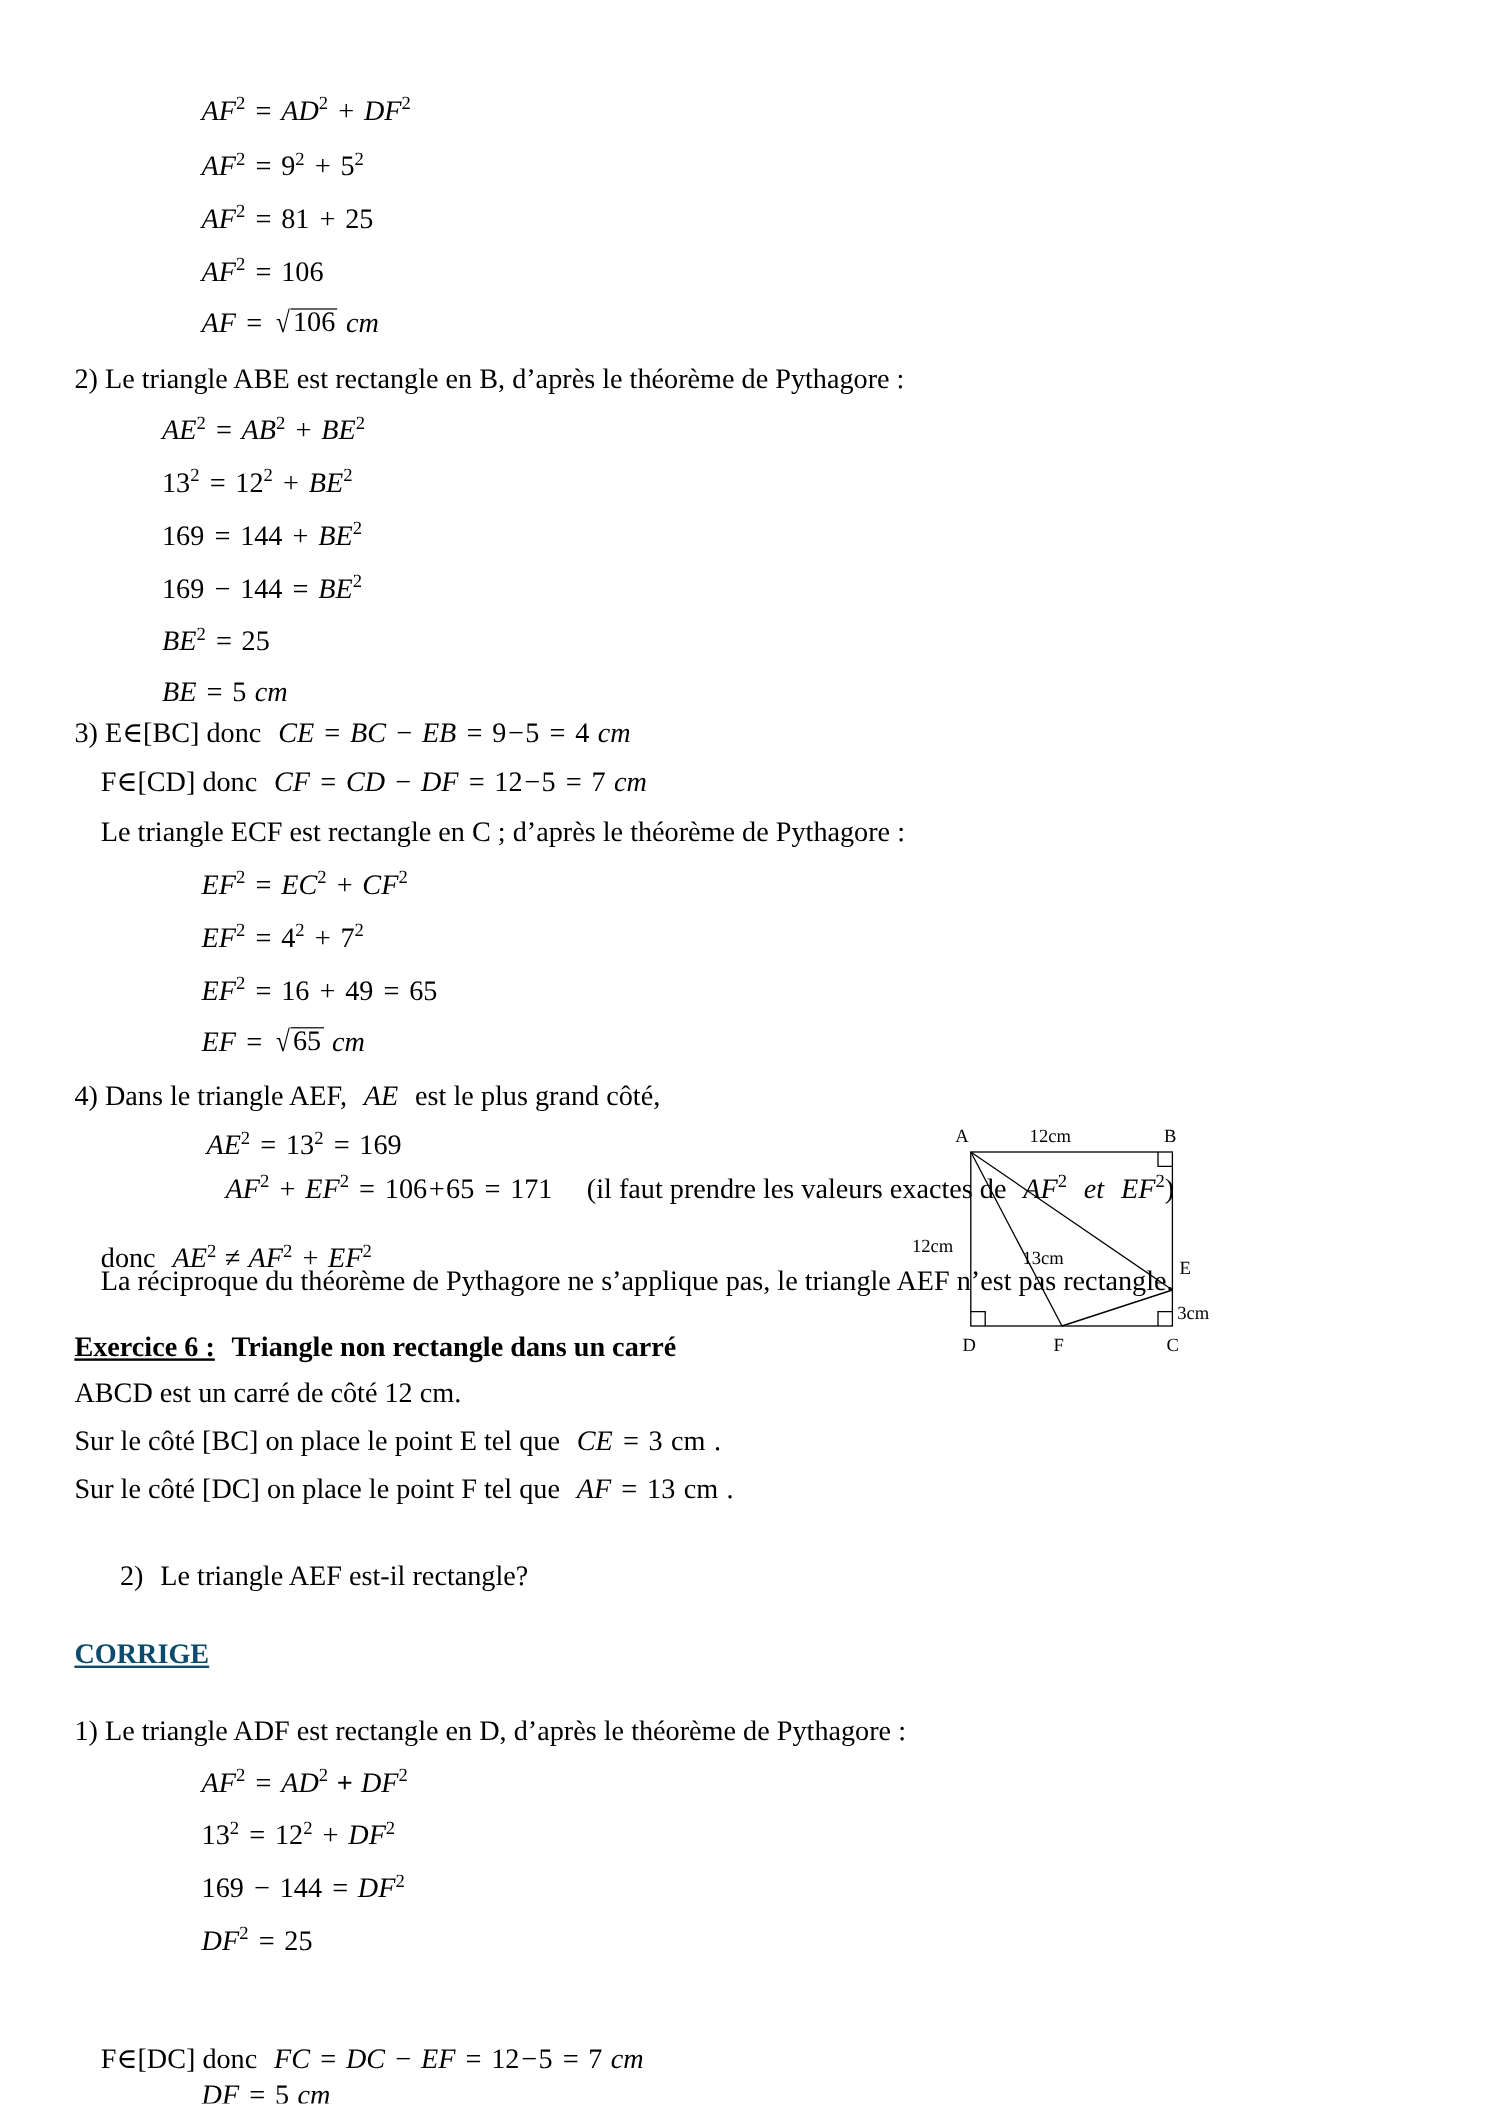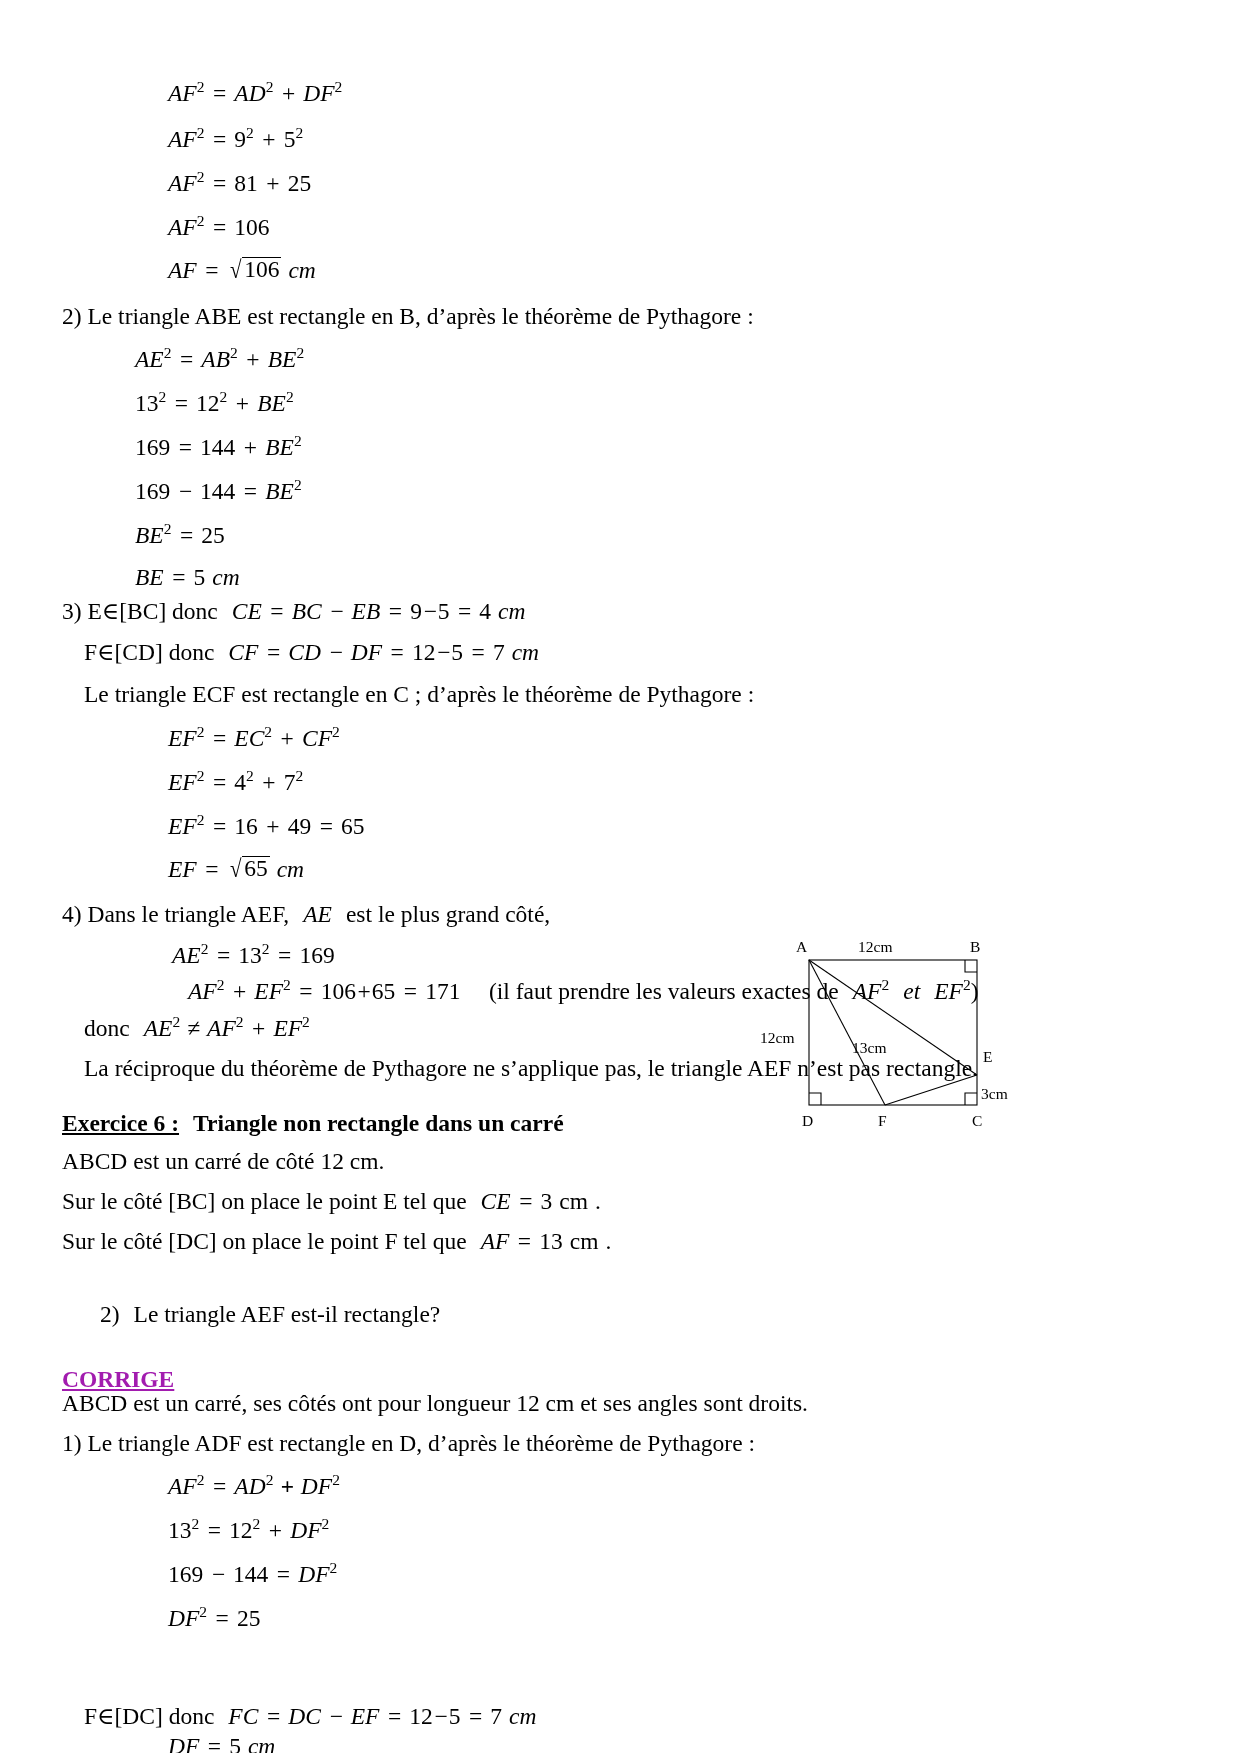--- a/index.html
+++ b/index.html
@@ -20,21 +20,21 @@
 
   
   .rad{display:inline-block;position:relative;padding-left:2px;}
   .rad .sign{font-style:normal;font-size:1.05em;display:inline-block;
              transform:scaleX(.85);}
   .rad .arg{display:inline-block;border-top:1.6px solid #000;padding:0 2px;
             position:relative;top:-1px;font-style:normal;}
 
   .bold{font-weight:bold;}
   .uline{text-decoration:underline;margin-top:16px;}
-  .red{color:#a21caf;}
+  .red{color:#0c4a6e;}
 
   
   #figure{position:absolute;left:752px;top:930px;width:300px;height:235px;}
   #figure svg{display:block;}
 </style>
 </head>
 <body>
 
 <div class="page">
 
@@ -103,21 +103,21 @@
   <div class="txt mth" style="left:172px;top:944px;">
     AE<sup>2</sup><span class="sp"></span>=<span class="sp"></span><span class="num">13</span><sup>2</sup><span class="sp"></span>=<span class="sp"></span><span class="num">169</span>
   </div>
   <div class="txt mth" style="left:172px;top:980px;margin-left:16px;">
     AF<sup>2</sup><span class="sp"></span>+<span class="sp"></span>EF<sup>2</sup><span class="sp"></span>=<span class="sp"></span><span class="num">106</span>+<span class="num">65</span><span class="sp"></span>=<span class="sp"></span><span class="num">171</span>
   </div>
   <div class="txt" style="left:489px;top:980px;">
     <span>(il faut prendre les valeurs exactes de</span><span class="sp2"></span><span class="mth"><span>AF</span><sup>2</sup></span><span class="sp2"></span><span class="mth">et</span><span class="sp2"></span><span class="mth"><span>EF</span><sup>2</sup></span><span>)</span>
   </div>
 
-  <div class="txt" style="left:84px;top:1017px;text-align:center;">
+  <div class="txt" style="left:84px;top:1038px;text-align:center;">
     <span>donc</span><span class="sp2"></span><span class="mth">AE<sup>2</sup><span class="sp"></span>≠<span class="sp"></span>AF<sup>2</sup><span class="sp"></span>+<span class="sp"></span>EF<sup>2</sup></span>
   </div>
   <div class="txt" style="left:84px;top:1057px;">La réciproque du théorème de Pythagore ne s’applique pas, le triangle AEF n’est pas rectangle.</div>
 
   <div class="txt bold" style="left:62px;top:1112px;">
     <span class="uline">Exercice 6 :</span><span class="sp2"></span><span>Triangle non rectangle dans un carré</span>
   </div>
 
   <div class="txt" style="left:62px;top:1150px;">ABCD est un carré de côté 12 cm.</div>
 
@@ -161,21 +161,20 @@
 
       <text x="106" y="22" font-size="15.5" font-family="Liberation Serif, serif">12cm</text>
       <text x="8" y="113" font-size="15.5" font-family="Liberation Serif, serif">12cm</text>
       <text x="100" y="123" font-size="15.5" font-family="Liberation Serif, serif">13cm</text>
       <text x="229" y="169" font-size="15.5" font-family="Liberation Serif, serif">3cm</text>
     </svg>
   </div>
 
   <div class="txt bold uline red" style="left:62px;top:1352px;">CORRIGE</div>
 
-  <div class="txt" style="left:62px;top:1392px;">ABCD est un carré, ses côtés ont pour longueur 12 cm et ses angles sont droits.</div>
   <div class="txt" style="left:62px;top:1432px;">1) Le triangle ADF est rectangle en D, d’après le théorème de Pythagore :</div>
 
   <div class="txt mth" style="left:168px;top:1475px;">
     AF<sup>2</sup><span class="sp"></span>=<span class="sp"></span>AD<sup>2</sup><span class="sp"></span><span style="font-weight:bold;">+</span><span class="sp"></span>DF<sup>2</sup>
   </div>
   <div class="txt mth" style="left:168px;top:1519px;">
     <span class="num">13</span><sup>2</sup><span class="sp"></span>=<span class="sp"></span><span class="num">12</span><sup>2</sup><span class="sp"></span>+<span class="sp"></span>DF<sup>2</sup>
   </div>
   <div class="txt mth" style="left:168px;top:1563px;">
     <span class="num">169</span><span class="sp"></span>−<span class="sp"></span><span class="num">144</span><span class="sp"></span>=<span class="sp"></span>DF<sup>2</sup>

